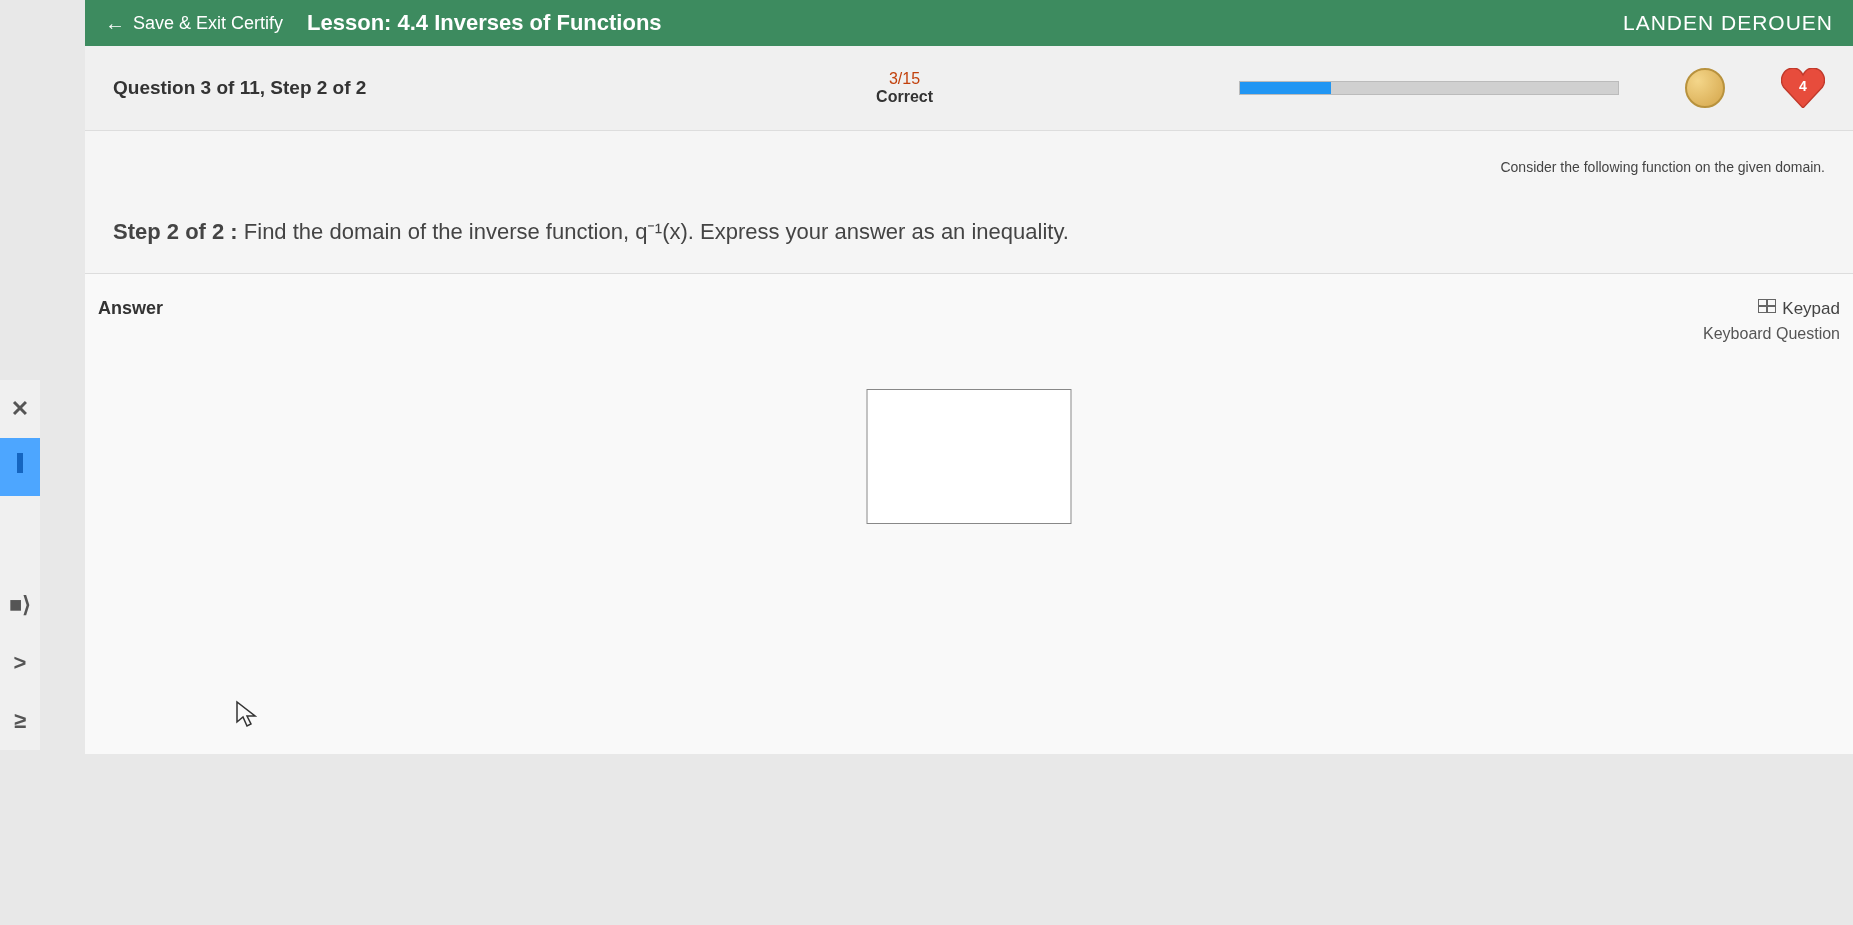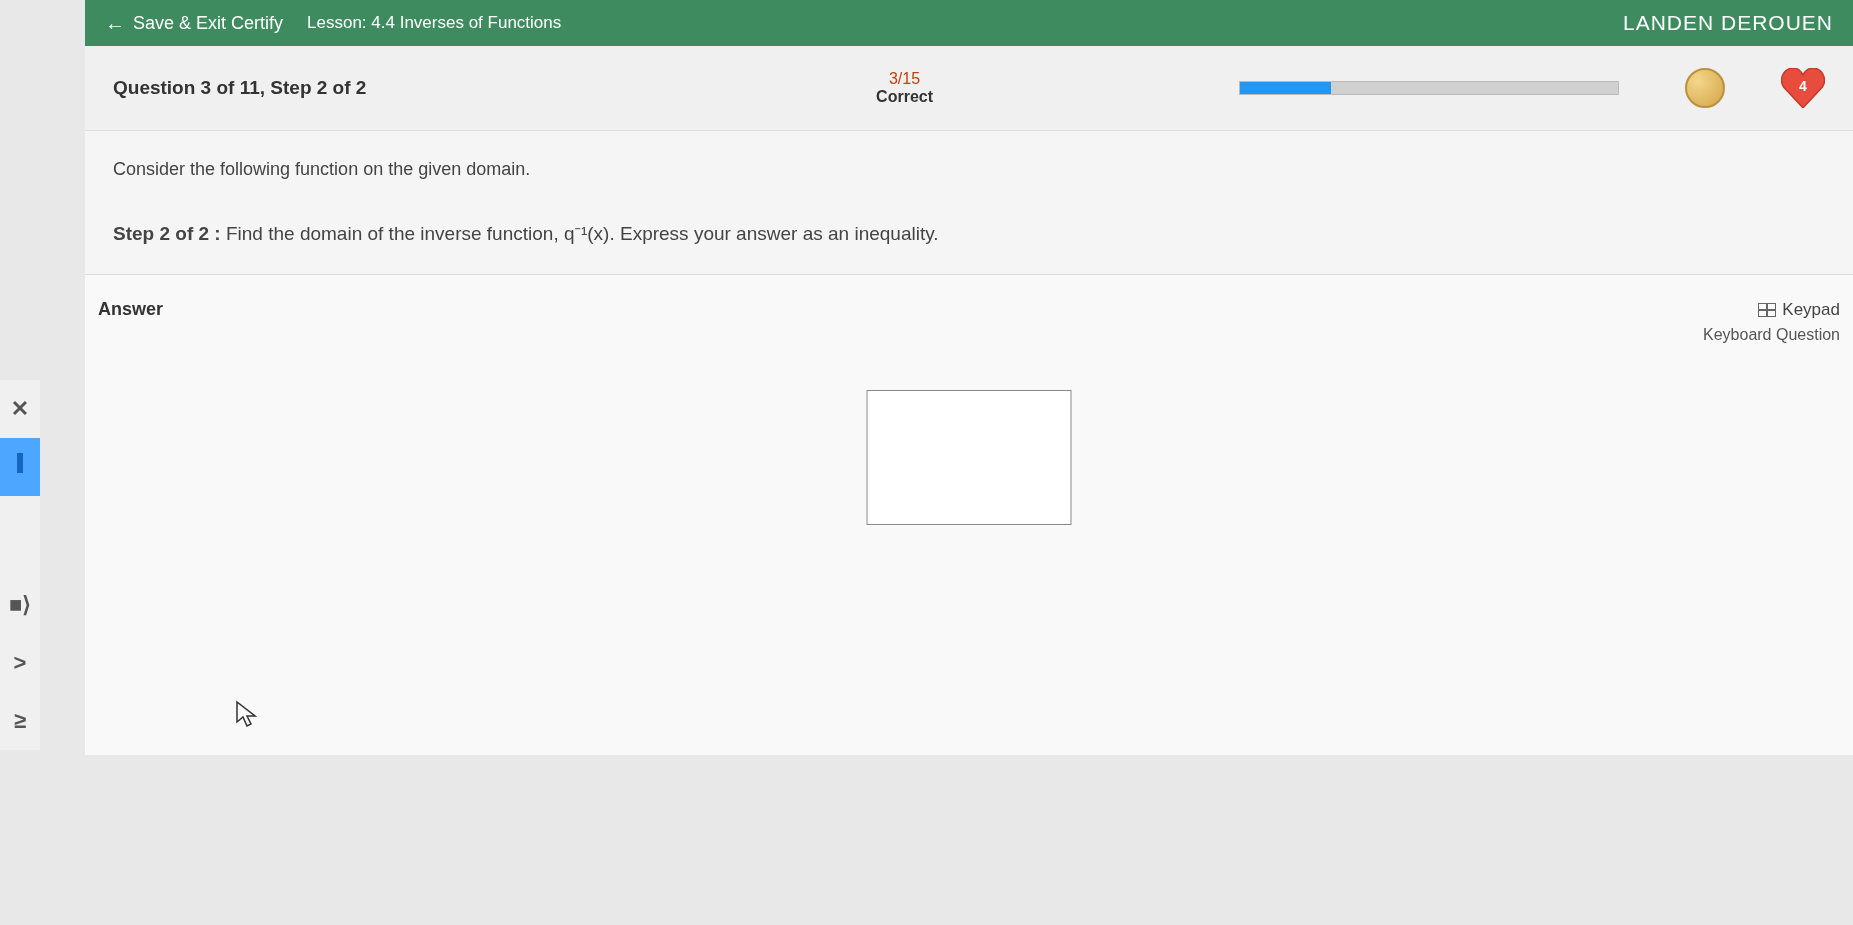--- a/index.html
+++ b/index.html
@@ -25,22 +25,22 @@
   align-items: center;
   gap: 8px;
   font-size: 18px;
   cursor: pointer;
   margin-right: 24px;
 }
 .arrow-left {
   font-size: 20px;
 }
 .lesson-title {
-  font-size: 17px;
-  font-weight: 400;
+  font-size: 22px;
+  font-weight: 700;
 }
 .user-name {
   margin-left: auto;
   font-size: 21px;
   letter-spacing: 1px;
 }
 .main-area {
   margin-left: 85px;
   background: #f5f5f5;
 }
@@ -109,34 +109,35 @@
   font-size: 14px;
   font-weight: bold;
   top: 10px;
 }
 .content-area {
   padding: 28px;
   background: #f5f5f5;
   border-bottom: 1px solid #ddd;
 }
 .prompt-text {
-  font-size: 18px;
+  font-size: 14px;
   color: #444;
   margin-bottom: 40px;
+  text-align: right;
 }
 .equation {
   text-align: center;
   font-family: 'Times New Roman', serif;
   font-size: 22px;
   font-style: italic;
   color: #333;
   margin-bottom: 40px;
 }
 .step-text {
-  font-size: 19px;
+  font-size: 22px;
   color: #444;
 }
 .step-label {
   font-weight: 700;
 }
 .answer-section {
   padding: 24px 13px;
   background: #f9f9f9;
   position: relative;
   min-height: 480px;
@@ -146,21 +147,21 @@
   align-items: center;
   justify-content: space-between;
 }
 .answer-title {
   font-size: 18px;
   font-weight: 700;
   color: #333;
 }
 .keypad-btn {
   display: flex;
-  align-items: center;
+  align-items: flex-start;
   gap: 6px;
   font-size: 17px;
   color: #444;
   cursor: pointer;
 }
 .keypad-icon {
   width: 18px;
   height: 14px;
   border: 1px solid #666;
   display: inline-block;

